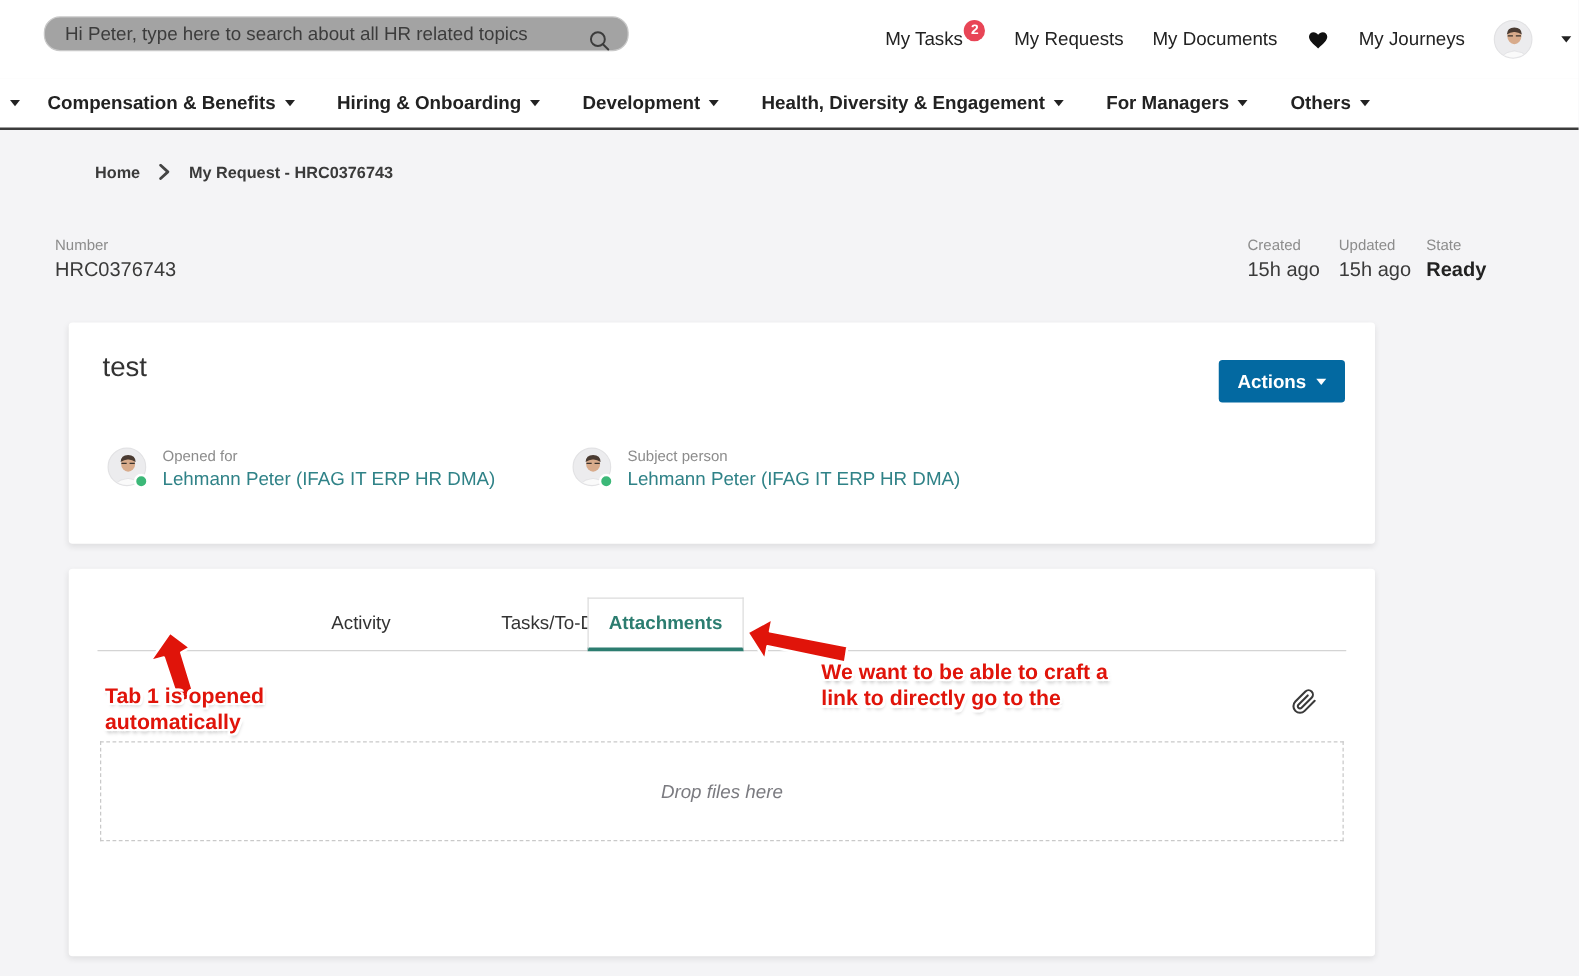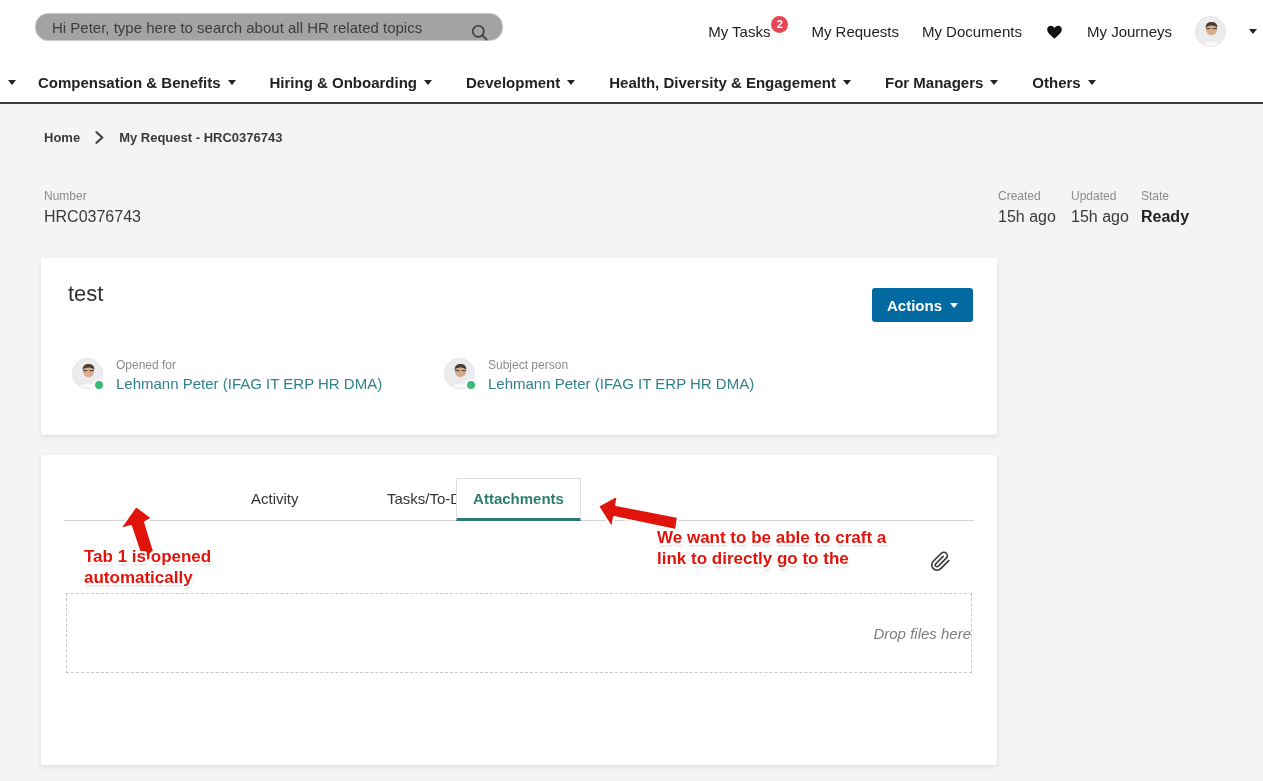--- a/index.html
+++ b/index.html
@@ -51,32 +51,32 @@
   .nav-items { display:flex; align-items:center; margin-left:22px; gap:34px; }
   .nav-item {
     font-size:15px; font-weight:700; color:#222; cursor:pointer; white-space:nowrap;
     display:flex; align-items:center; gap:7px;
   }
   
   .breadcrumb {
     position:absolute; left:44px; top:130px; display:flex; align-items:center;
     gap:15px; font-size:13px; font-weight:600; color:#3a3a3a; z-index:2;
   }
-  .crumb { cursor:pointer; }
+  .crumb { cursor:pointer;margin-left:32px; }
   
   .meta-label { font-size:12px; color:#8c8c8c; margin-bottom:5px; }
   .meta-value { font-size:16px; color:#3a3a3a; }
   .meta-number { position:absolute; left:44px; top:189px; }
   .meta-created { position:absolute; left:998px; top:189px; }
   .meta-updated { position:absolute; left:1071px; top:189px; }
   .meta-state  { position:absolute; left:1141px; top:189px; }
   .meta-state .meta-value { font-weight:700; color:#222; }
   
   .card {
-    position:absolute; left:41px; width:956px; background:#fff;
+    position:absolute; left:55px; width:1045px; background:#fff;
     border-radius:3px; box-shadow:0 2px 5px rgba(0,0,0,.09);
   }
   .card-request { top:258px; height:177px; }
   .card-title { position:absolute; left:27px; top:23px; font-size:22px; color:#333; }
   .actions-btn {
     position:absolute; right:24px; top:22px; height:34px; padding:0 15px;
     background:#0369a1; color:#fff; border:none; border-radius:3px;
     font-family:inherit; font-size:15px; font-weight:700; cursor:pointer;
     display:flex; align-items:center; gap:8px;margin-top:8px;
   }
@@ -102,21 +102,21 @@
   .tab-active {
     position:absolute; left:415px; top:23px; width:125px; height:43px;
     background:#fff; border:1px solid #dcdcdc; border-bottom:3px solid #2c7d70;
     display:flex; align-items:center; justify-content:center;
     font-size:15px; font-weight:700; color:#2c7d70; cursor:pointer; z-index:2;
   }
   .tab-divider { position:absolute; left:23px; right:23px; top:65px; border-top:1px solid #d4d4d4; }
   .paperclip { position:absolute; right:46px; top:96px; cursor:pointer; }
   .dropzone {
     position:absolute; left:25px; right:25px; top:138px; height:80px;
-    border:1px dashed #c9c9c9; display:flex; align-items:center; justify-content:flex-end;
+    border:1px dashed #c9c9c9; display:flex; align-items:center; justify-content:center;
   }
   .dropzone-text { font-size:15px; font-style:italic; color:#7b7b80; }
   
   .anno {
     position:absolute; z-index:10; font-size:17px; line-height:21px; font-weight:700;
     color:#e0140a; pointer-events:none;
     text-shadow:-2px -2px 0 #fff, 2px -2px 0 #fff, -2px 2px 0 #fff, 2px 2px 0 #fff,
                 -2px 0 0 #fff, 2px 0 0 #fff, 0 -2px 0 #fff, 0 2px 0 #fff,
                 1px 3px 3px rgba(0,0,0,.25);
   }

